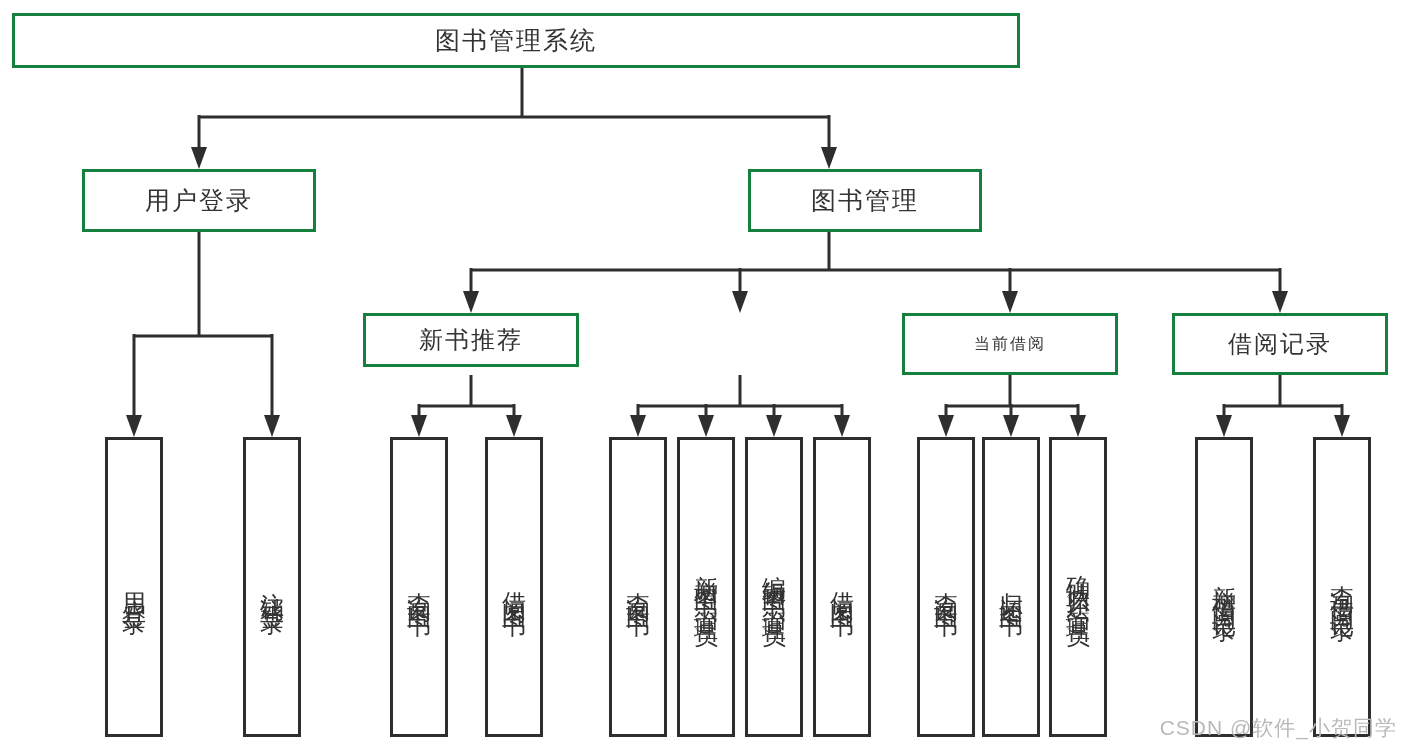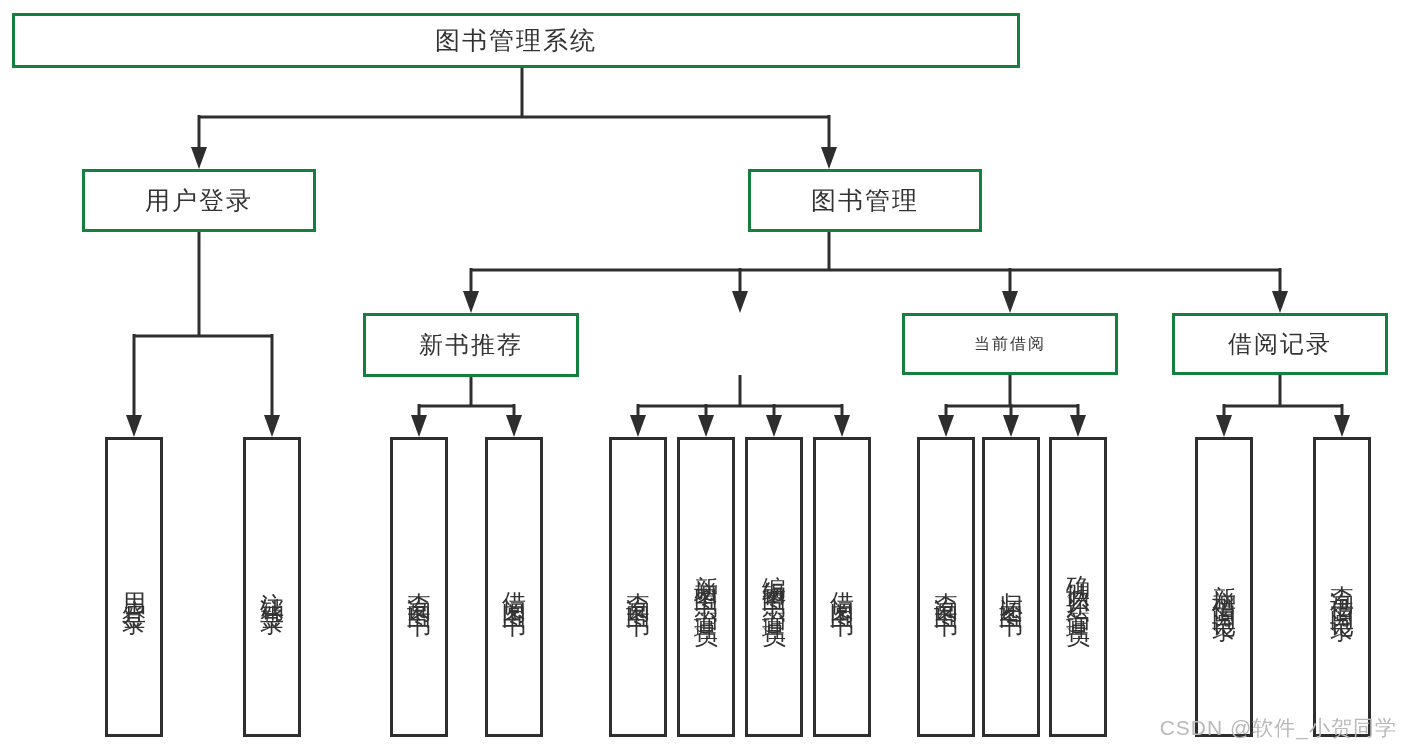--- a/index.html
+++ b/index.html
@@ -133,21 +133,21 @@
     <span>图书管理系统</span>
   </div>
 
   <div class="node" style="left:82px;top:169px;width:234px;height:63px;">
     <span>用户登录</span>
   </div>
   <div class="node" style="left:712px;top:169px;width:234px;height:63px;margin-left:36px;">
     <span>图书管理</span>
   </div>
 
-  <div class="node" style="left:363px;top:313px;width:216px;height:64px;font-size:24px;">
+  <div class="node" style="left:363px;top:313px;width:216px;height:54px;font-size:24px;">
     <span>新书推荐</span>
   </div>
   <div class="node" style="left:902px;top:313px;width:216px;height:62px;font-size:16px;">
     <span>当前借阅</span>
   </div>
   <div class="node" style="left:1172px;top:313px;width:216px;height:62px;font-size:24px;">
     <span>借阅记录</span>
   </div>
 
   <div class="leaf" style="left:105px;">

